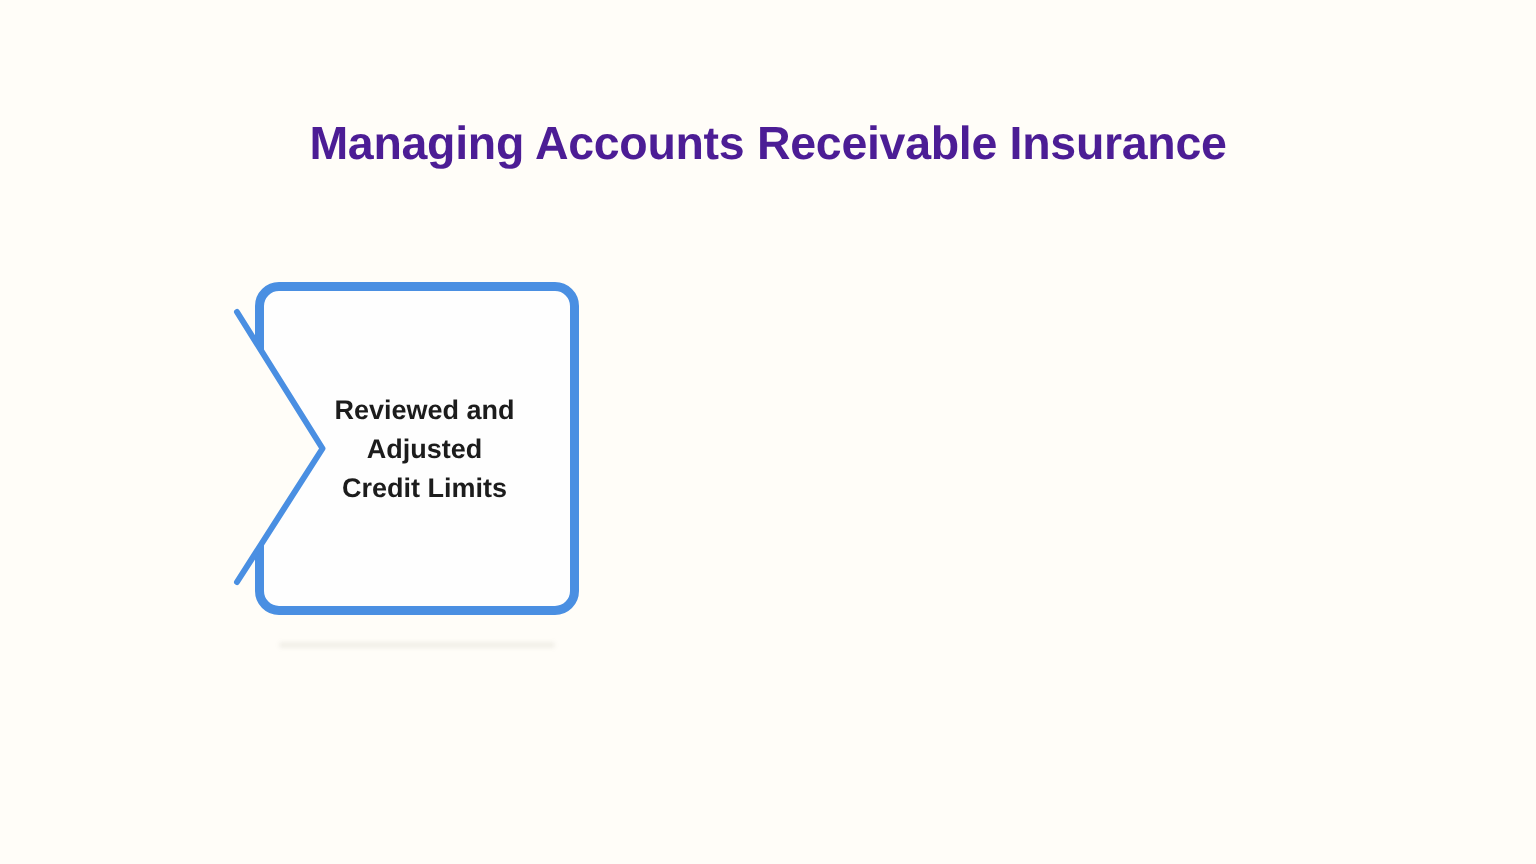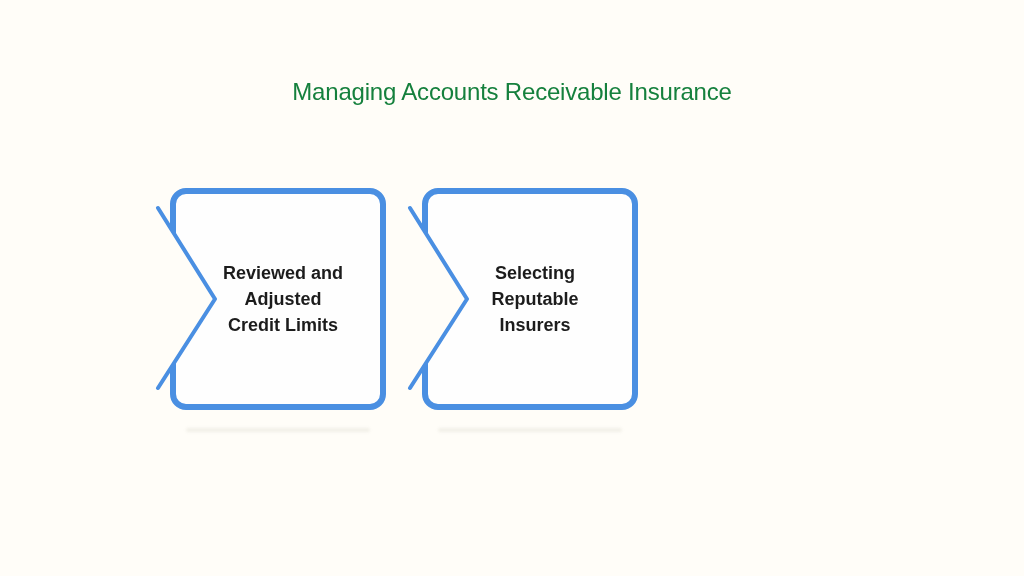--- a/index.html
+++ b/index.html
@@ -15,30 +15,30 @@
     width:1024px;height:576px;
     background:var(--bg);
     font-family:"Liberation Sans","DejaVu Sans",sans-serif;
     overflow:hidden;
     color:var(--ink);
   }
   .title{
     position:absolute;
     top:78px;left:0;right:0;
     text-align:center;
-    font-size:24px;
-    font-weight:400;
+    font-size:31px;
+    font-weight:700;
     letter-spacing:-0.2px;
-    color:#15803d;
+    color:#4c1d95;
   }
   .steps-row{
     position:absolute;
     left:170px;top:188px;
     display:flex;
-    gap:36px;
+    gap:16px;
   }
   .step-card{
     position:relative;
     width:216px;height:222px;
   }
   .step-card::after{
     content:"";
     position:absolute;
     left:16px;right:16px;bottom:-22px;
     height:4px;
@@ -96,24 +96,14 @@
       <rect class="frame-rect" x="23" y="5" width="210" height="216" rx="13"></rect>
       <polygon class="chevron-mask" points="8,22 65,113 8,202"></polygon>
       <path class="chevron-line" d="M8,22 L65,113 L8,202"></path>
     </svg>
     <div class="step-label">Reviewed and
 Adjusted
 Credit Limits</div>
   </div>
 
 
-  <div class="step-card">
-    <svg class="frame-svg" viewBox="0 0 244 230" xmlns="http://www.w3.org/2000/svg">
-      <rect class="frame-rect" x="23" y="5" width="210" height="216" rx="13"></rect>
-      <polygon class="chevron-mask" points="8,22 65,113 8,202"></polygon>
-      <path class="chevron-line" d="M8,22 L65,113 L8,202"></path>
-    </svg>
-    <div class="step-label">Selecting
-Reputable
-Insurers</div>
-  </div>
 
 </div>
 
 </body></html>

